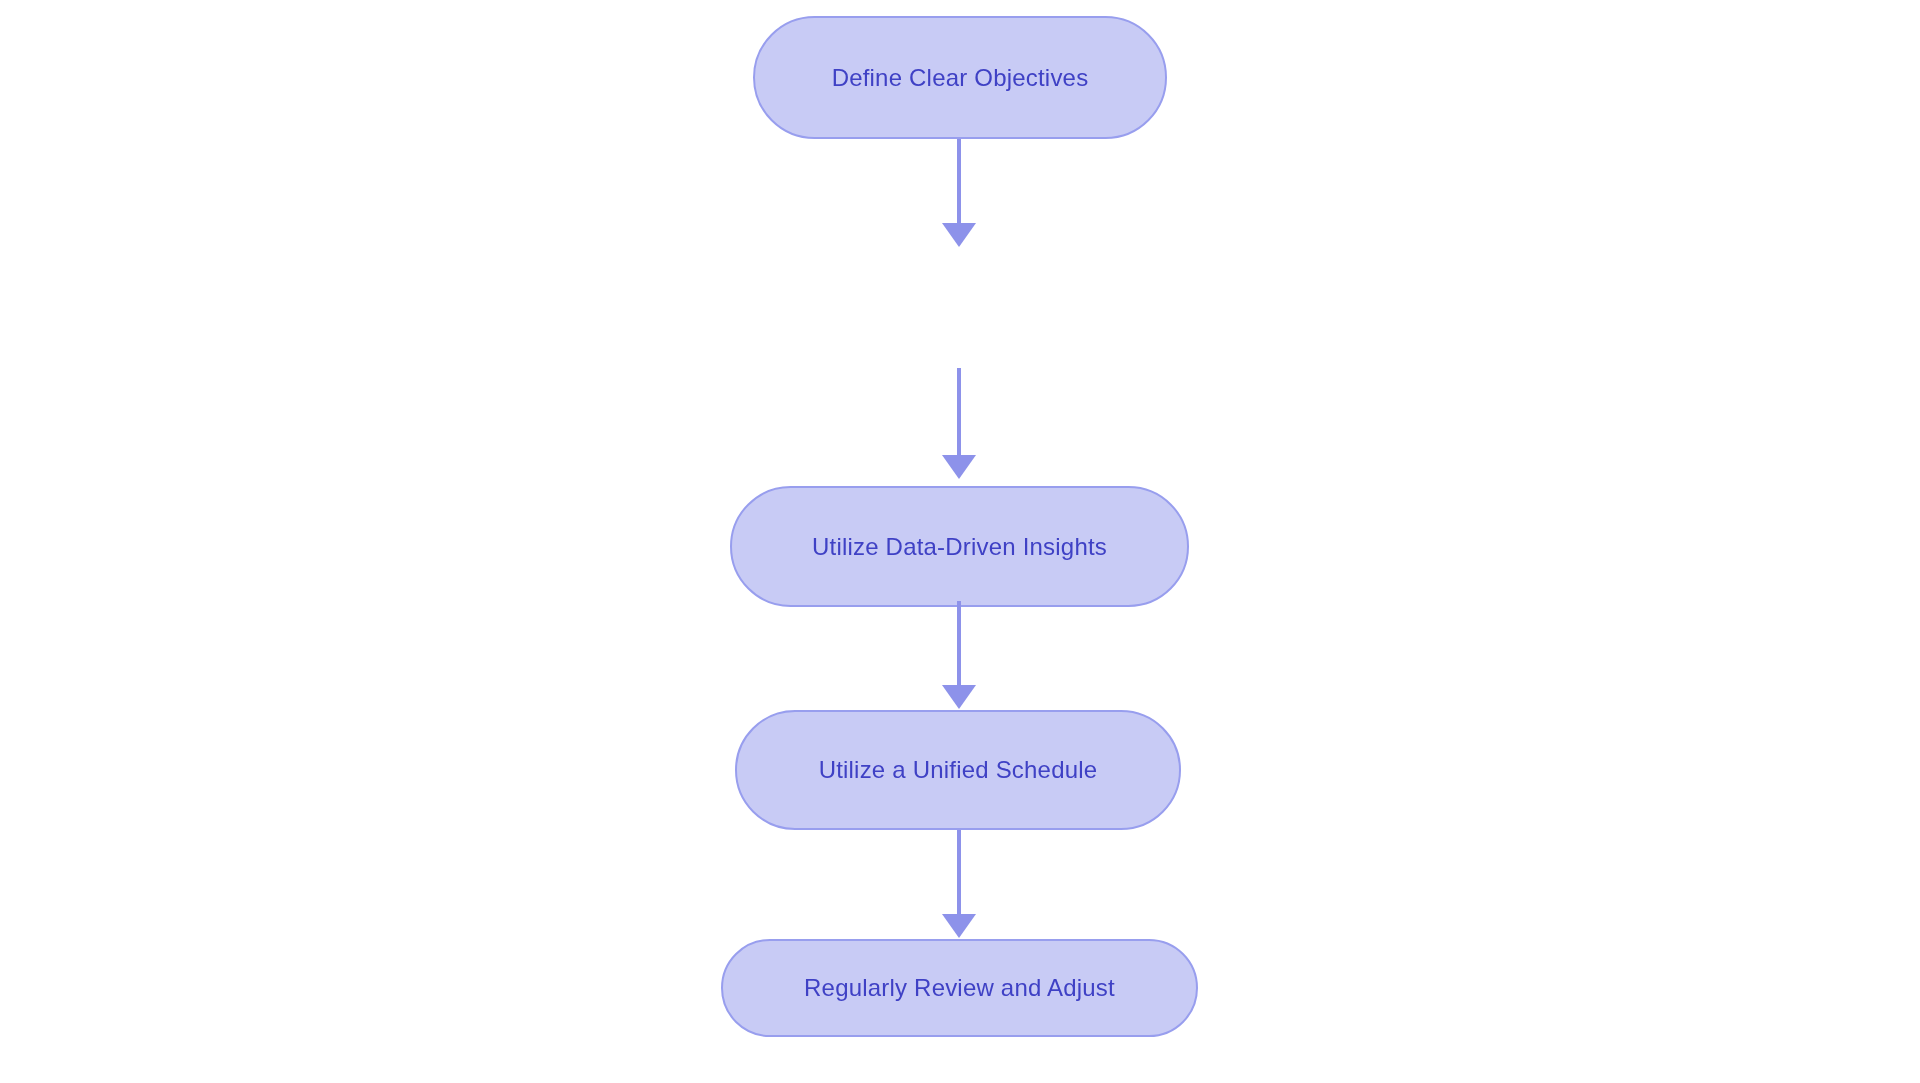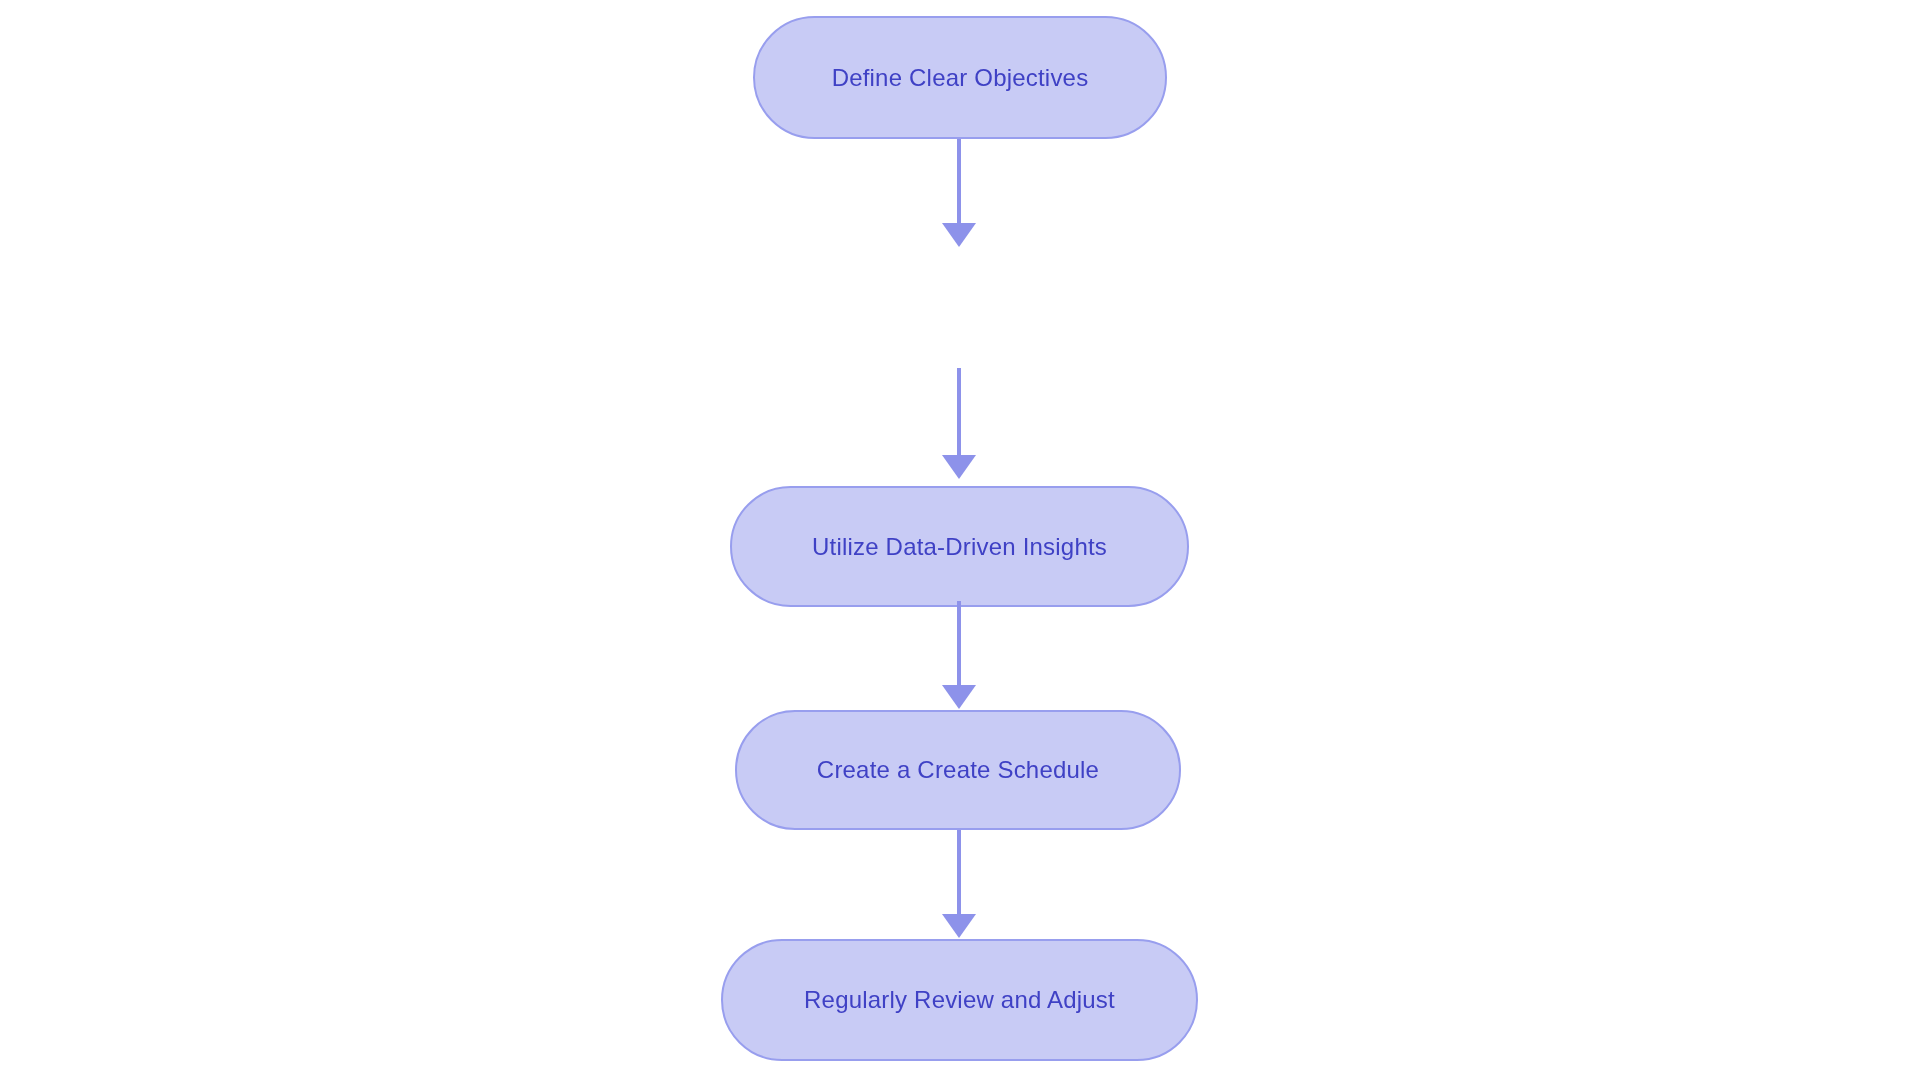--- a/index.html
+++ b/index.html
@@ -27,21 +27,21 @@
     color: var(--node-text, #3f41c5);
     font-size: 24px;
     letter-spacing: 0.2px;
     white-space: nowrap;
     text-align: center;
   }
   .n1 { left: 753px; top: 16px;  width: 414px; height: 123px; }
   .n2 { left: 735px; top: 248px; width: 449px; height: 120px; }
   .n3 { left: 730px; top: 480px; width: 459px; height: 121px; margin-top: 6px; }
   .n4 { left: 735px; top: 710px; width: 446px; height: 120px; }
-  .n5 { left: 721px; top: 939px; width: 477px; height: 122px; }
+  .n5 { left: 721px; top: 939px; width: 477px; height: 98px; }
 
   .arrow {
     position: absolute;
     width: 36px;
     display: flex;
     flex-direction: column;
     align-items: center;
   }
   .arrow .shaft {
     width: 4px;
@@ -83,21 +83,21 @@
   <div class="node n3">
     <span>Utilize Data-Driven Insights</span>
   </div>
 
   <div class="arrow a3">
     <div class="shaft"></div>
     <div class="head"></div>
   </div>
 
   <div class="node n4">
-    <span>Create a Create Schedule</span>
+    <span>Utilize a Unified Schedule</span>
   </div>
 
   <div class="arrow a4">
     <div class="shaft"></div>
     <div class="head"></div>
   </div>
 
   <div class="node n5">
     <span>Regularly Review and Adjust</span>
   </div>

